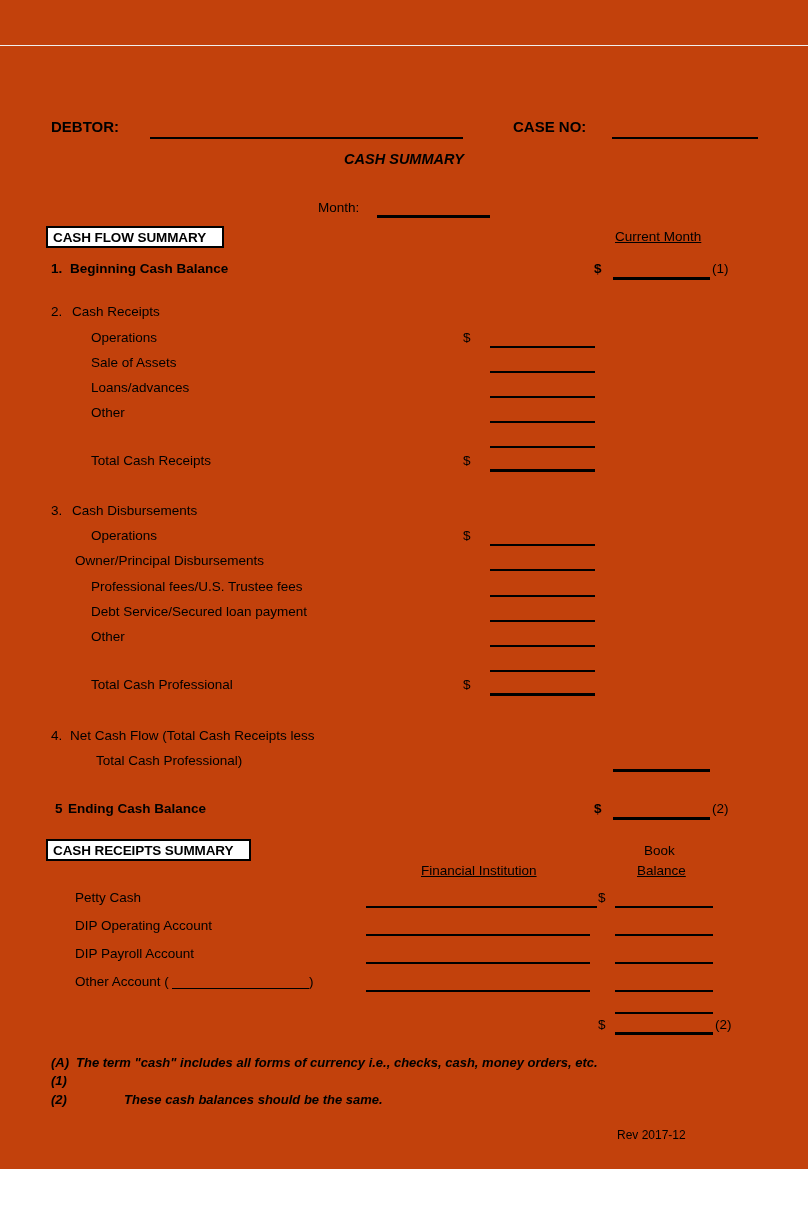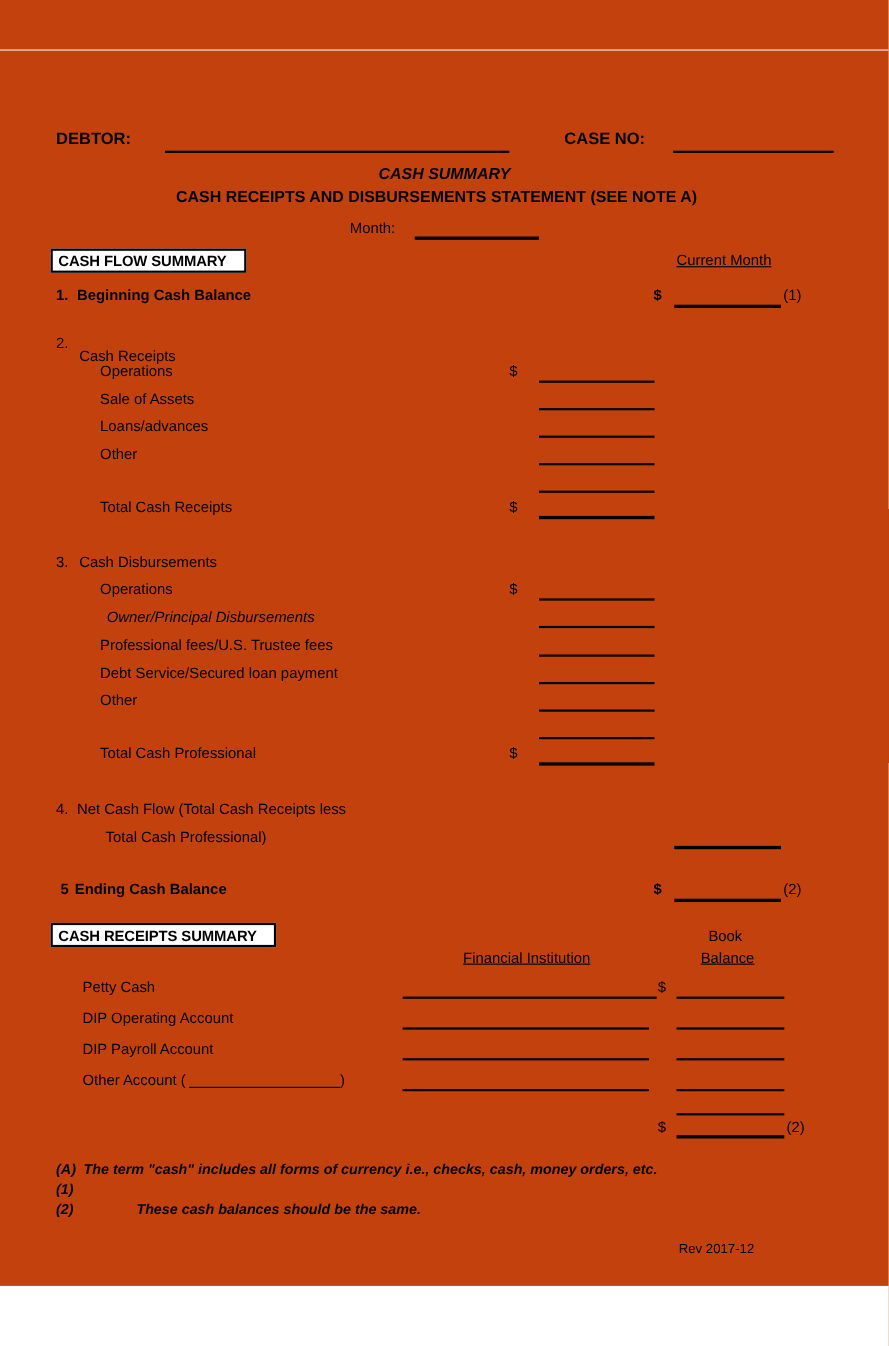--- a/index.html
+++ b/index.html
@@ -82,43 +82,40 @@
   <div class="t b" style="left:51px; top:119px; font-size:15px;">DEBTOR:</div>
   <div class="rule rule-thin" style="left:150px; top:137px; width:313px;"></div>
   <div class="t" style="left:153px; top:120px; width:307px;"></div>
 
   <div class="t b" style="left:513px; top:119px; font-size:15px;">CASE NO:</div>
   <div class="rule rule-thin" style="left:612px; top:137px; width:146px;"></div>
   <div class="t" style="left:615px; top:120px;"></div>
 
   <div class="t b" style="left:0px; top:151px; width:808px; text-align:center; font-size:14.5px;font-style:italic;">CASH SUMMARY</div>
 
-  <div class="clip-host" style="left:160px; top:172px; width:508px; height:20px;">
-    <div class="t b" style="left:0px; top:0px; font-size:14.5px;">CASH RECEIPTS AND DISBURSEMENTS STATEMENT (SEE NOTE A)</div>
-  </div>
 
   <div class="t" style="left:318px; top:200px;">Month:</div>
   <div class="rule rule-thick" style="left:377px; top:215px; width:113px;"></div>
   <div class="t" style="left:380px; top:200px;"></div>
 
   <div class="sec-box" style="left:46px; top:226px; width:178px; height:22px;">
     <span>CASH FLOW SUMMARY</span>
   </div>
 
   <div class="t u" style="left:615px; top:229px;">Current Month</div>
 
   <div class="t b" style="left:51px; top:261px;">1.</div>
   <div class="t b" style="left:70px; top:261px;">Beginning Cash Balance</div>
   <div class="t b" style="left:594px; top:261px;">$</div>
   <div class="rule rule-thick" style="left:613px; top:277px; width:97px;"></div>
   <div class="t" style="left:616px; top:261px;"></div>
   <div class="t" style="left:712px; top:261px;">(1)</div>
 
   <div class="t" style="left:51px; top:304px;">2.</div>
-  <div class="t" style="left:72px; top:304px;margin-top:12px;">Cash Receipts</div>
+  <div class="t" style="left:72px; top:304px;">Cash Receipts</div>
 
   <div class="t" style="left:91px; top:330px;">Operations</div>
   <div class="t" style="left:463px; top:330px;">$</div>
   <div class="rule" style="left:490px; top:346px; width:105px;"></div>
   <div class="t" style="left:493px; top:330px;"></div>
 
   <div class="t" style="left:91px; top:355px;">Sale of Assets</div>
   <div class="rule" style="left:490px; top:371px; width:105px;"></div>
   <div class="t" style="left:493px; top:355px;"></div>
 
@@ -140,21 +137,21 @@
   <div class="t" style="left:493px; top:453px;"></div>
 
   <div class="t" style="left:51px; top:503px;">3.</div>
   <div class="t" style="left:72px; top:503px;">Cash Disbursements</div>
 
   <div class="t" style="left:91px; top:528px;">Operations</div>
   <div class="t" style="left:463px; top:528px;">$</div>
   <div class="rule" style="left:490px; top:544px; width:105px;"></div>
   <div class="t" style="left:493px; top:528px;"></div>
 
-  <div class="t" style="left:97px; top:553px;font-style:italic;">Owner/Principal Disbursements</div>
+  <div class="t" style="left:75px; top:553px;">Owner/Principal Disbursements</div>
   <div class="rule" style="left:490px; top:569px; width:105px;"></div>
   <div class="t" style="left:493px; top:553px;"></div>
 
   <div class="t" style="left:91px; top:579px;">Professional fees/U.S. Trustee fees</div>
   <div class="rule" style="left:490px; top:595px; width:105px;"></div>
   <div class="t" style="left:493px; top:579px;"></div>
 
   <div class="t" style="left:91px; top:604px;">Debt Service/Secured loan payment</div>
   <div class="rule" style="left:490px; top:620px; width:105px;"></div>
   <div class="t" style="left:493px; top:604px;"></div>

